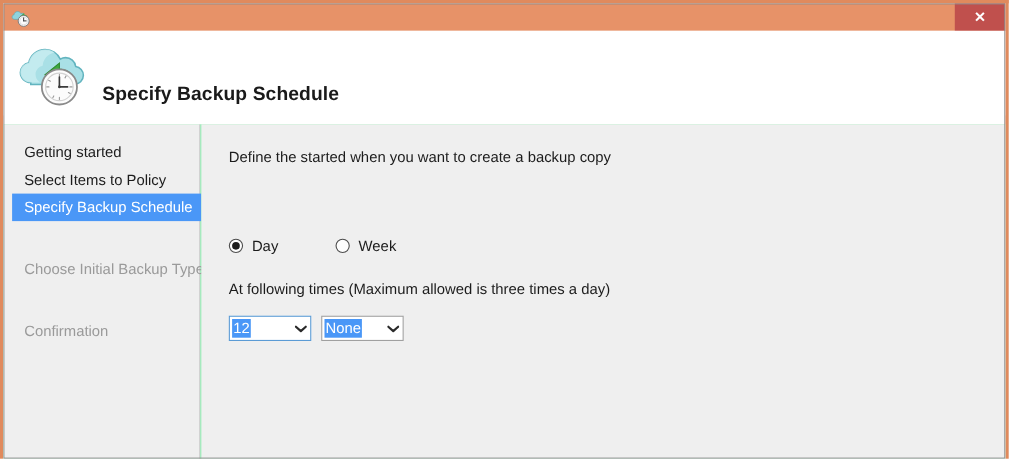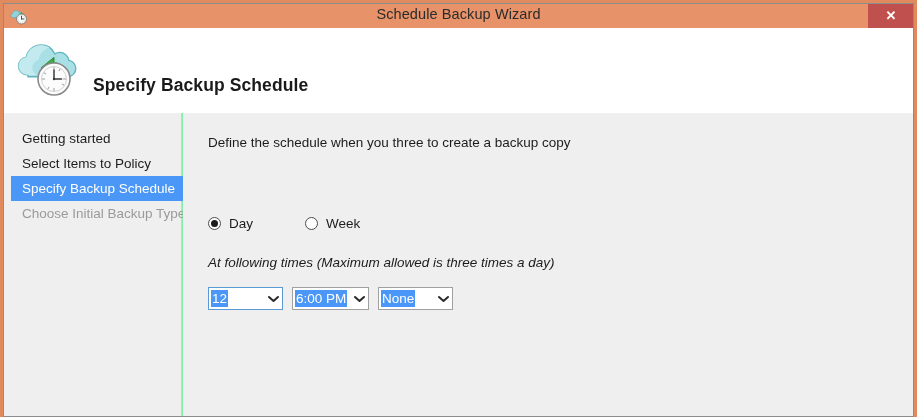--- a/index.html
+++ b/index.html
@@ -120,21 +120,21 @@
   .nav-item {
     height: 25px;
     line-height: 25px;
     padding-left: 19px;
     font-size: 13.5px;
     color: #1c1c1c;
     white-space: nowrap;
     cursor: default;
     box-sizing: border-box;
   }
-  .nav-item.disabled { color: #9a9a9a; }
+  .nav-item.disabled { color: #9a9a9a; margin-top: 31px; }
   .nav-item.active {
     background: #4a97f7;
     color: #ffffff;
     margin-left: 8px;
     padding-left: 11px;
     width: 172px;
   }
 
   
   #content {
@@ -145,21 +145,21 @@
     box-sizing: border-box;
   }
   .c-text {
     position: absolute;
     font-size: 13.5px;
     color: #1c1c1c;
     white-space: nowrap;
   }
   #line-define { left: 25px; top: 22px; }
   #line-every  { left: 25px; top: 61px; }
-  #line-times  { left: 25px; top: 142px; font-style: italic; }
+  #line-times  { left: 25px; top: 142px; }
 
   
   #radio-row {
     position: absolute;
     left: 25px; top: 103px;
     display: flex;
     align-items: flex-start;
   }
   .radio-opt {
     display: flex;
@@ -245,21 +245,20 @@
     <span id="title-icon">
       <svg viewBox="0 0 20 20" width="20" height="20">
         <path d="M3 11.5c-1.2 0-2-.9-2-2 0-1 .7-1.9 1.7-2 .2-1.7 1.6-3 3.3-3 1.3 0 2.5.8 3 1.9.3-.2.7-.3 1.1-.3 1.1 0 2 .8 2.1 1.9.9.1 1.6.9 1.6 1.8 0 1-.8 1.8-1.8 1.8H3z" fill="#8fd4dd" stroke="#5aa9b5" stroke-width=".6"></path>
         <path d="M8.5 8.5l3.5-2.6v1.4c2 .1 3.2 1.3 3.4 3.2-.9-1.2-2-1.6-3.4-1.6v1.3L8.5 8.5z" fill="#3faa3f"></path>
         <circle cx="11.5" cy="13" r="5" fill="#fbfbfb" stroke="#7c7c7c" stroke-width=".9"></circle>
         <circle cx="11.5" cy="13" r="3.6" fill="none" stroke="#c9c9c9" stroke-width=".5"></circle>
         <path d="M11.5 13V10.2M11.5 13h2.3" stroke="#3a3a3a" stroke-width=".9" stroke-linecap="round"></path>
       </svg>
     </span>
 
-    <div id="title-text">Schedule Backup Wizard</div>
 
     <div id="close-button">
       <span>✕</span>
     </div>
   </div>
 
   <div id="header">
 
     <span id="header-icon">
       <svg viewBox="0 0 72 60" width="72" height="60">
@@ -283,25 +282,26 @@
     <div id="header-title">Specify Backup Schedule</div>
   </div>
 
   <div id="body-area">
 
     <div id="sidebar">
       <div class="nav-item">Getting started</div>
       <div class="nav-item">Select Items to Policy</div>
       <div class="nav-item active">Specify Backup Schedule</div>
       <div class="nav-item disabled">Choose Initial Backup Type</div>
+      <div class="nav-item disabled">Confirmation</div>
     </div>
 
     <div id="content">
 
-      <div class="c-text" id="line-define">Define the schedule when you three to create a backup copy</div>
+      <div class="c-text" id="line-define">Define the started when you want to create a backup copy</div>
 
       <div id="radio-row">
         <label class="radio-opt checked">
           <span class="radio-mark"></span>
           <span class="radio-label">Day</span>
         </label>
         <label class="radio-opt">
           <span class="radio-mark"></span>
           <span class="radio-label">Week</span>
         </label>
@@ -315,30 +315,20 @@
           <span class="ddl-value-wrap">
             <span class="ddl-value">12:00 AM</span>
           </span>
           <span class="ddl-arrow">
             <svg width="11" height="8" viewBox="0 0 11 8">
                 <path d="M1 2l4.5 4L10 2" fill="none" stroke="currentColor" stroke-width="2" stroke-linecap="round" stroke-linejoin="round"></path>
               </svg>
           </span>
         </div>
 
-        <div class="ddl ddl-w2">
-          <span class="ddl-value-wrap">
-            <span class="ddl-value">6:00 PM</span>
-          </span>
-          <span class="ddl-arrow">
-            <svg width="11" height="8" viewBox="0 0 11 8">
-                <path d="M1 2l4.5 4L10 2" fill="none" stroke="currentColor" stroke-width="2" stroke-linecap="round" stroke-linejoin="round"></path>
-              </svg>
-          </span>
-        </div>
 
         <div class="ddl ddl-w3">
           <span class="ddl-value-wrap">
             <span class="ddl-value">None</span>
           </span>
           <span class="ddl-arrow">
             <svg width="11" height="8" viewBox="0 0 11 8">
                 <path d="M1 2l4.5 4L10 2" fill="none" stroke="currentColor" stroke-width="2" stroke-linecap="round" stroke-linejoin="round"></path>
               </svg>
           </span>

